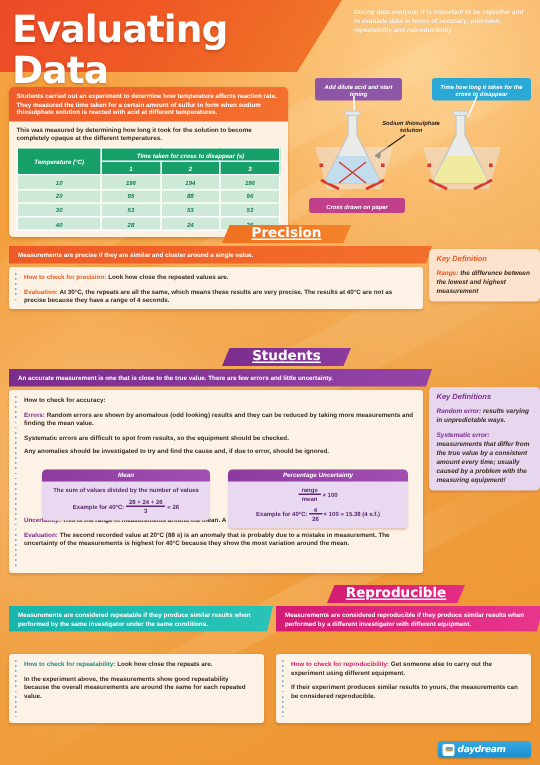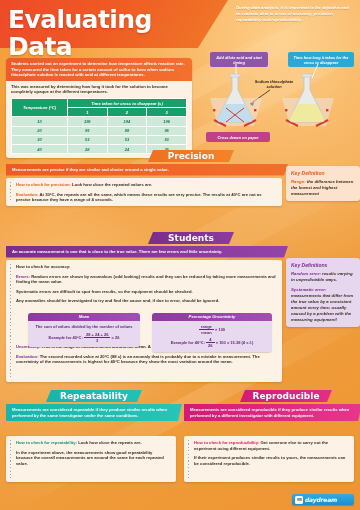--- a/index.html
+++ b/index.html
@@ -84,20 +84,21 @@
   .c-pink{background:#c0418a;}
   .lbl-dark{position:absolute;color:#2b2118;font-size:3.9px;line-height:4.8px;font-weight:bold;font-style:italic;text-align:center;}
 
   
   .banner{
     position:absolute;height:12px;color:#fff;font-weight:bold;
     font-size:9px;line-height:12px;text-align:center;
     font-family:"DejaVu Sans",sans-serif;
     clip-path:polygon(5px 0,100% 0,calc(100% - 5px) 100%,0 100%);
     box-shadow:0 1px 1px rgba(120,50,0,.2);
+    text-decoration:underline;
   }
   .b-orange{background:linear-gradient(90deg,#f0701f,#f4832a);}
   .b-purple{background:linear-gradient(90deg,#7b2d8e,#8c3a9e);}
   .b-teal{background:linear-gradient(90deg,#17b5ac,#21c2b6);}
   .b-pink{background:linear-gradient(90deg,#d41b74,#e42d86);}
 
   
   .ribbon{
     position:absolute;color:#fff;font-weight:bold;font-size:4.2px;line-height:5.6px;
     padding:3px 6px;
@@ -340,31 +341,30 @@
   </div>
 
   <div class="keybox kb-purple" style="left:286px;top:258px;width:64px;">
     <div class="kb-title p">Key Definitions</div>
     <div class="kb-body">
       <p><span class="term p">Random error:</span> <span>results varying in unpredictable ways.</span></p>
       <p><span class="term p">Systematic error:</span> <span>measurements that differ from the true value by a consistent amount every time; usually caused by a problem with the measuring equipment!</span></p>
     </div>
   </div>
 
-  <div class="banner b-teal" style="left:46px;top:390px;width:96px;">Repeatability</div>
   <div class="ribbon r-teal" style="left:6px;top:404px;width:164px;">Measurements are considered repeatable if they produce similar results when performed by the same investigator under the same conditions.</div>
   <div class="panel" style="left:6px;top:436px;width:170px;height:46px;">
     <div class="dots"></div>
     <div class="ptxt">
       <p><span class="k-teal">How to check for repeatability:</span> <span>Look how close the repeats are.</span></p>
       <p>In the experiment above, the measurements show good repeatability because the overall measurements are around the same for each repeated value.</p>
     </div>
   </div>
 
-  <div class="banner b-pink" style="left:240px;top:390px;width:92px;">Reproducible</div>
+  <div class="banner b-pink" style="left:218px;top:390px;width:92px;">Reproducible</div>
   <div class="ribbon r-pink" style="left:184px;top:404px;width:166px;">Measurements are considered reproducible if they produce similar results when performed by a different investigator with different equipment.</div>
   <div class="panel" style="left:184px;top:436px;width:170px;height:46px;">
     <div class="dots"></div>
     <div class="ptxt">
       <p><span class="k-pink">How to check for reproducibility:</span> <span>Get someone else to carry out the experiment using different equipment.</span></p>
       <p>If their experiment produces similar results to yours, the measurements can be considered reproducible.</p>
     </div>
   </div>
 
   <div class="logo">

